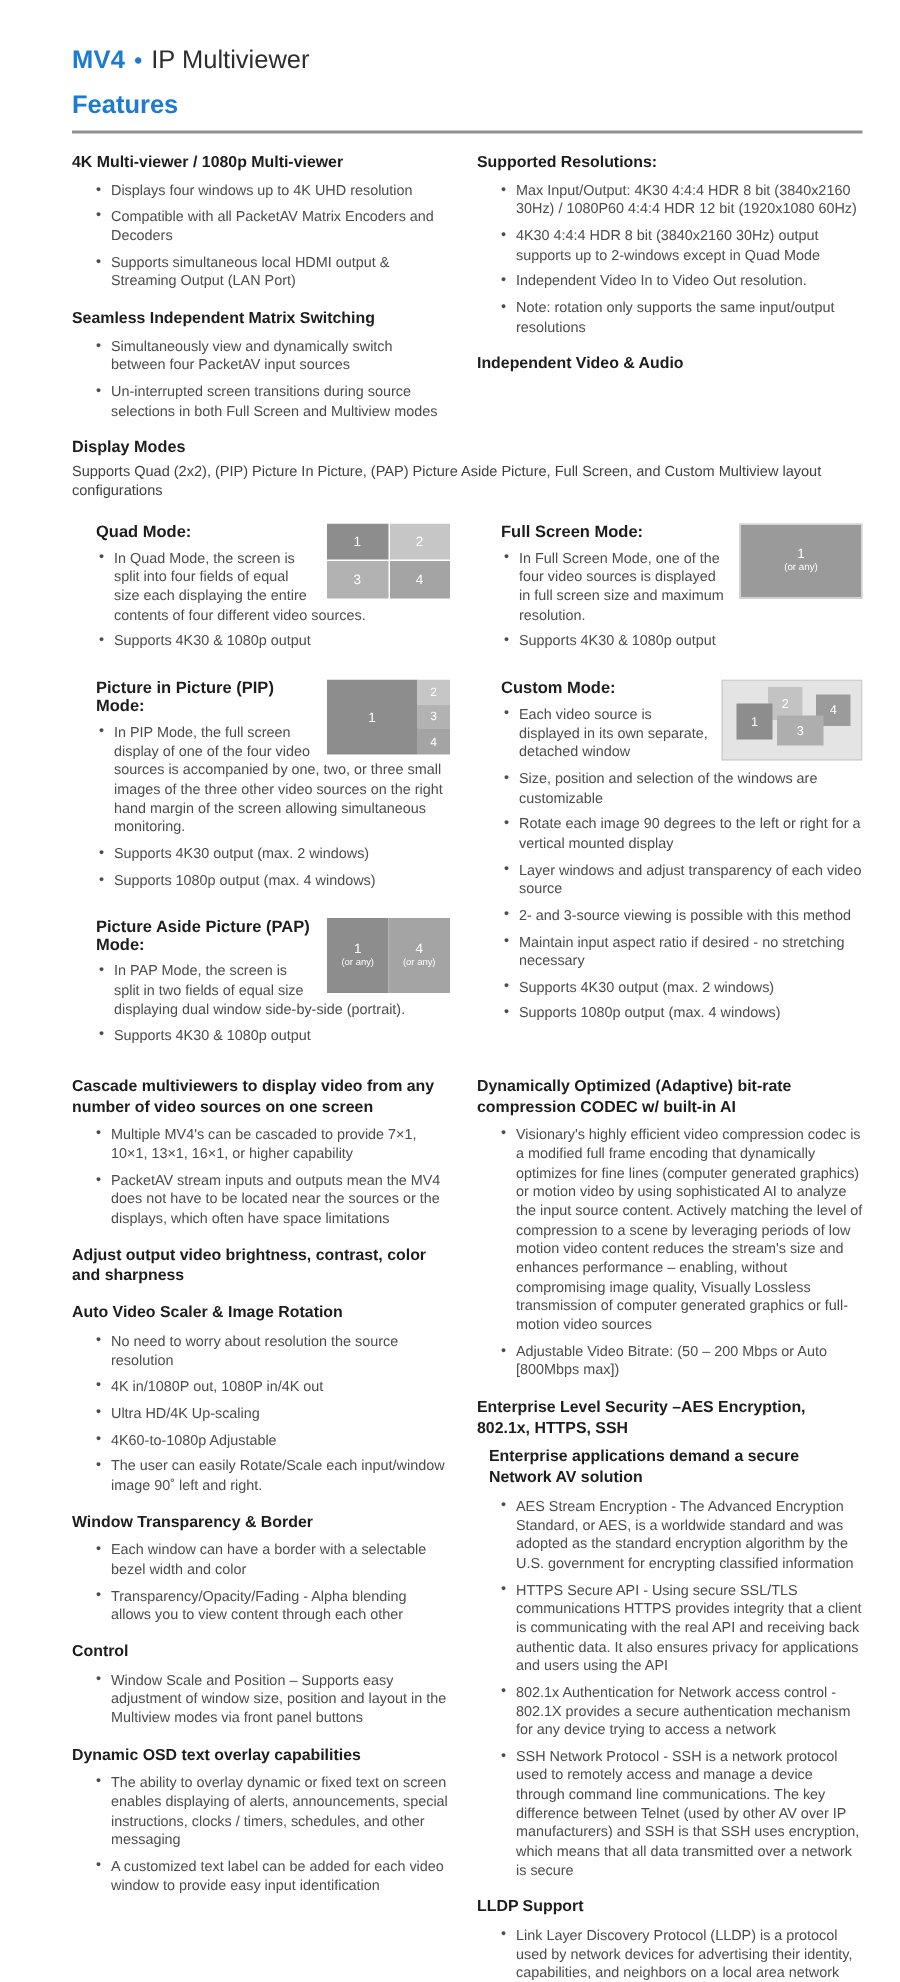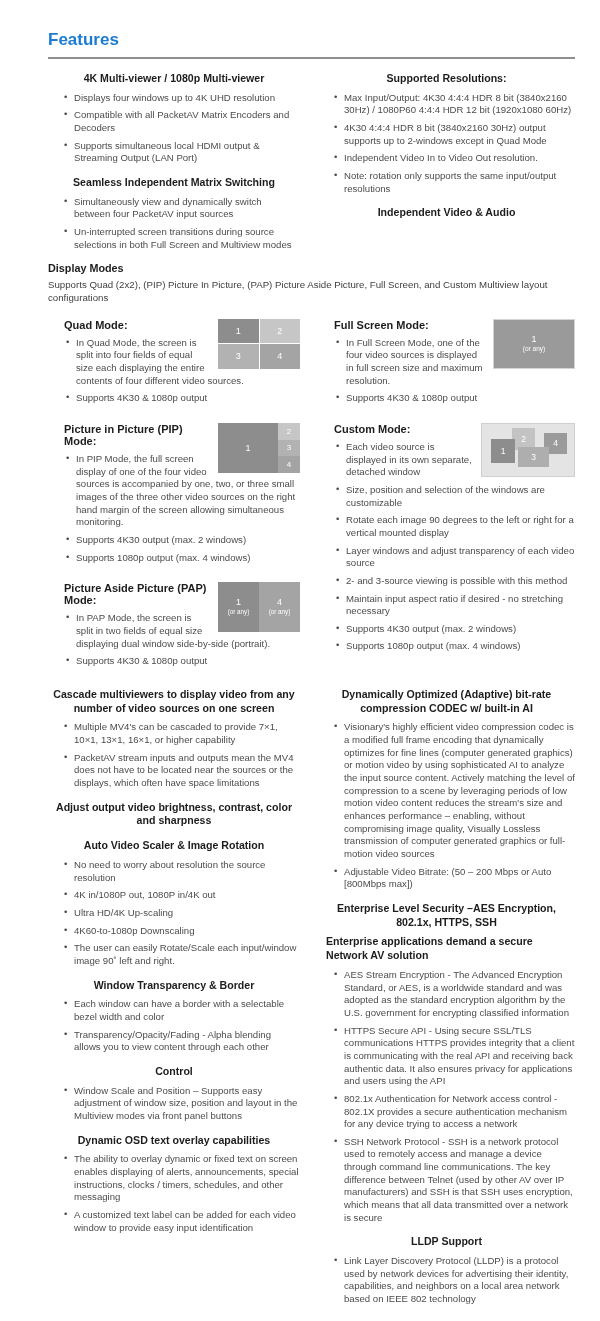--- a/index.html
+++ b/index.html
@@ -19,21 +19,21 @@
   .product-subtitle { font-size:17px; color:#2e2e2e; }
   .features-heading { font-size:17px; font-weight:bold; color:#1b7cd2; margin-bottom:7px; }
   .rule { border:none; border-top:2px solid #8f8f8f; width:527px; margin:0 0 13px 0; }
 
   
   .cols { display:flex; width:527px; }
   .col-l { width:252px; margin-right:18px; flex:none; }
   .col-r { width:257px; flex:none; }
 
   .sec { margin-bottom:11px; }
-  .sec h3 { font-size:10.6px; font-weight:bold; color:#1d1d1d; line-height:1.3; margin-bottom:6px;text-align:center; }
+  .sec h3 { font-size:10.6px; font-weight:bold; color:#1d1d1d; line-height:1.3; margin-bottom:6px; }
   .sec h4 { font-size:10.6px; font-weight:bold; color:#1d1d1d; line-height:1.3; margin:2px 0 6px 8px; }
   ul.bullets { list-style:none; margin-left:16px; }
   ul.bullets li {
     font-size:9.6px; line-height:1.32; color:#4c4c4c;
     position:relative; padding-left:10px; margin-bottom:5px;
   }
   ul.bullets li::before { content:"•"; position:absolute; left:0; top:-1px; color:#4c4c4c; }
 
   
   .dm-head h3 { font-size:10.8px; font-weight:bold; color:#1d1d1d; margin-bottom:5px; }
@@ -69,20 +69,23 @@
   .g-custom .b3 { left:36px; top:23px; width:31px; height:20px; z-index:4; }
   .g-custom .b4 { left:62px; top:9px;  width:23px; height:21px; z-index:2; }
 
   .spacer-sm { height:2px; }
 </style>
 </head>
 <body>
 
 <div class="page">
 
+  <div class="title-row">
+    <span class="product-name">MV4</span><span class="title-sep">•</span><span class="product-subtitle">IP Multiviewer</span>
+  </div>
   <div class="features-heading">Features</div>
   <hr class="rule">
 
   <div class="cols">
     <div class="col-l">
       <div class="sec">
         <h3>4K Multi-viewer / 1080p Multi-viewer</h3>
         <ul class="bullets">
           <li>Displays four windows up to 4K UHD resolution</li>
           <li>Compatible with all PacketAV Matrix Encoders and Decoders</li>
@@ -224,21 +227,21 @@
       <div class="sec">
         <h3>Adjust output video brightness, contrast, color and sharpness</h3>
       </div>
 
       <div class="sec">
         <h3>Auto Video Scaler &amp; Image Rotation</h3>
         <ul class="bullets">
           <li>No need to worry about resolution the source resolution</li>
           <li>4K in/1080P out, 1080P in/4K out</li>
           <li>Ultra HD/4K Up-scaling</li>
-          <li>4K60-to-1080p Downscaling</li>
+          <li>4K60-to-1080p Adjustable</li>
           <li>The user can easily Rotate/Scale each input/window image 90˚ left and right.</li>
         </ul>
       </div>
 
       <div class="sec">
         <h3>Window Transparency &amp; Border</h3>
         <ul class="bullets">
           <li>Each window can have a border with a selectable bezel width and color</li>
           <li>Transparency/Opacity/Fading - Alpha blending allows you to view content through each other</li>
         </ul>

